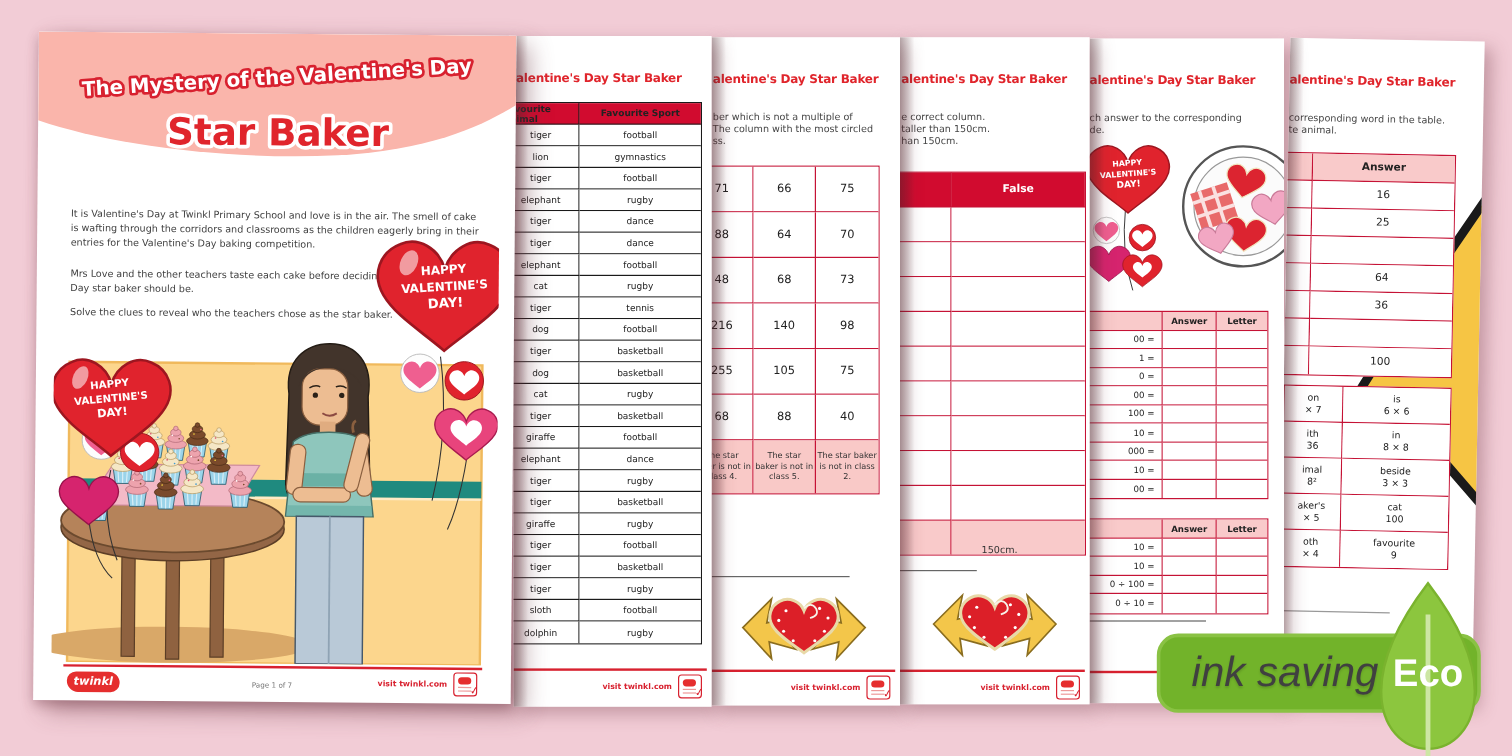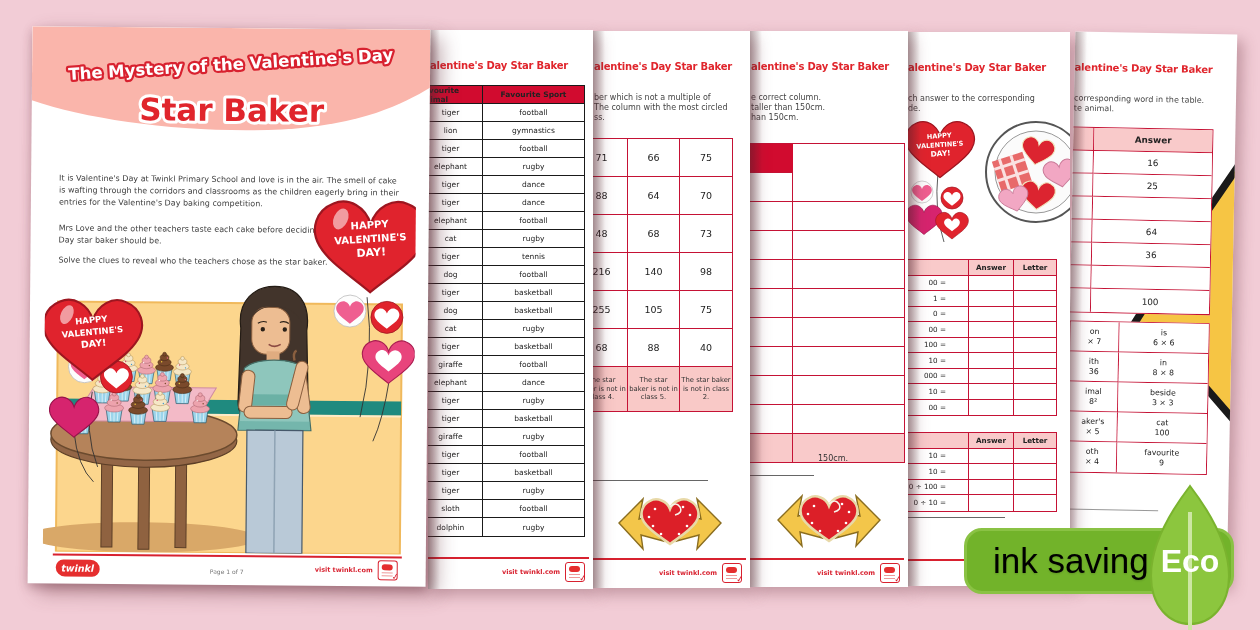--- a/index.html
+++ b/index.html
@@ -56,39 +56,39 @@
   .p4 .td{height:29px;}
   .p4 .ca{width:62px;} .p4 .cb{flex:1;}
   .p4 .pinkrow .td{background:#f9caca;height:28px;}
   .mlabel{position:absolute;font-size:8px;color:#333;}
   
   .p5{left:908px;top:32px;width:162px;height:554px;z-index:12;}
   .p5 .tbl{--bd:#c51235;left:-30px;width:179px;}
   .p5 .t1{top:227px;} .p5 .t2{top:400px;}
   .p5 .th{height:18px;background:#f9caca;font-size:7.6px;font-weight:bold;color:#222;}
   .p5 .td{height:15.5px;font-size:7.2px;color:#222;}
-  .p5 .ceq{width:90px;justify-content:flex-end;padding-right:22px;}
+  .p5 .ceq{width:90px;justify-content:flex-end;padding-right:6px;}
   .p5 .cans{width:45px;} .p5 .clet{flex:1;}
   
   .p6{left:1070px;top:33px;width:162px;height:551px;z-index:11;transform:rotate(1.1deg);}
   .p6 .atbl{--bd:#c51235;left:-40px;top:95px;width:180px;}
   .p6 .ath{height:27px;background:#f9caca;font-size:8px;font-weight:bold;color:#222;}
   .p6 .td{height:23px;font-size:8.8px;color:#222;}
   .p6 .cn{width:60px;} .p6 .cv{flex:1;}
   .p6 .wtbl{--bd:#c51235;left:0px;top:289px;width:140px;}
   .p6 .wtd{height:30px;flex-direction:column;justify-content:center;font-size:7.8px;line-height:1.25;color:#222;}
   .p6 .wl{width:49px;} .p6 .wr{flex:1;}
   .bigstar{position:absolute;left:30px;top:55px;z-index:0;}
   .p6 .atbl,.p6 .wtbl{z-index:2;}
   .deco{position:absolute;z-index:3;}
   
   .eco-badge{position:absolute;left:964px;top:528px;width:270px;height:66px;background:#72b32a;border:3px solid #8ac244;
              border-radius:18px;z-index:59;box-sizing:border-box;display:flex;align-items:center;}
-  .eco-badge span{color:#000000;font-family:"Liberation Sans",sans-serif;font-size:35px;margin-left:26px;
-                  text-shadow:0 1px 2px rgba(0,0,0,.15);}
+  .eco-badge span{color:#404040;font-family:"Liberation Sans",sans-serif;font-size:35px;margin-left:26px;
+                  text-shadow:0 1px 2px rgba(0,0,0,.15);font-style:italic;}
   .eco-leaf{position:absolute;left:1146px;top:484px;z-index:60;}
 </style>
 </head>
 <body>
 
 <div class="canvas">
 
   <div class="page p1">
     <svg width="398" height="128" style="position:absolute;left:0;top:0">
       <path d="M0,0 H398 V58 C372,74 330,96 250,101 C158,106 60,94 0,74 Z" fill="#fab5ab"></path>
@@ -447,20 +447,21 @@
     <div class="edge"></div>
     <div class="stitle" style="left:1px">alentine's Day Star Baker</div>
     <div class="sinstr" style="left:1px">
       <span>e correct column.</span>
       <span>taller than 150cm.</span>
       <span>han 150cm.</span>
     </div>
     <div class="tbl">
       <div class="tr">
         <div class="td th ca"></div>
+        <div class="td th cb">False</div>
       </div>
       <div id="p4rows">
           <div class="tr">
             <div class="td ca"></div>
             <div class="td cb"></div>
           </div>
           <div class="tr">
             <div class="td ca"></div>
             <div class="td cb"></div>
           </div>

